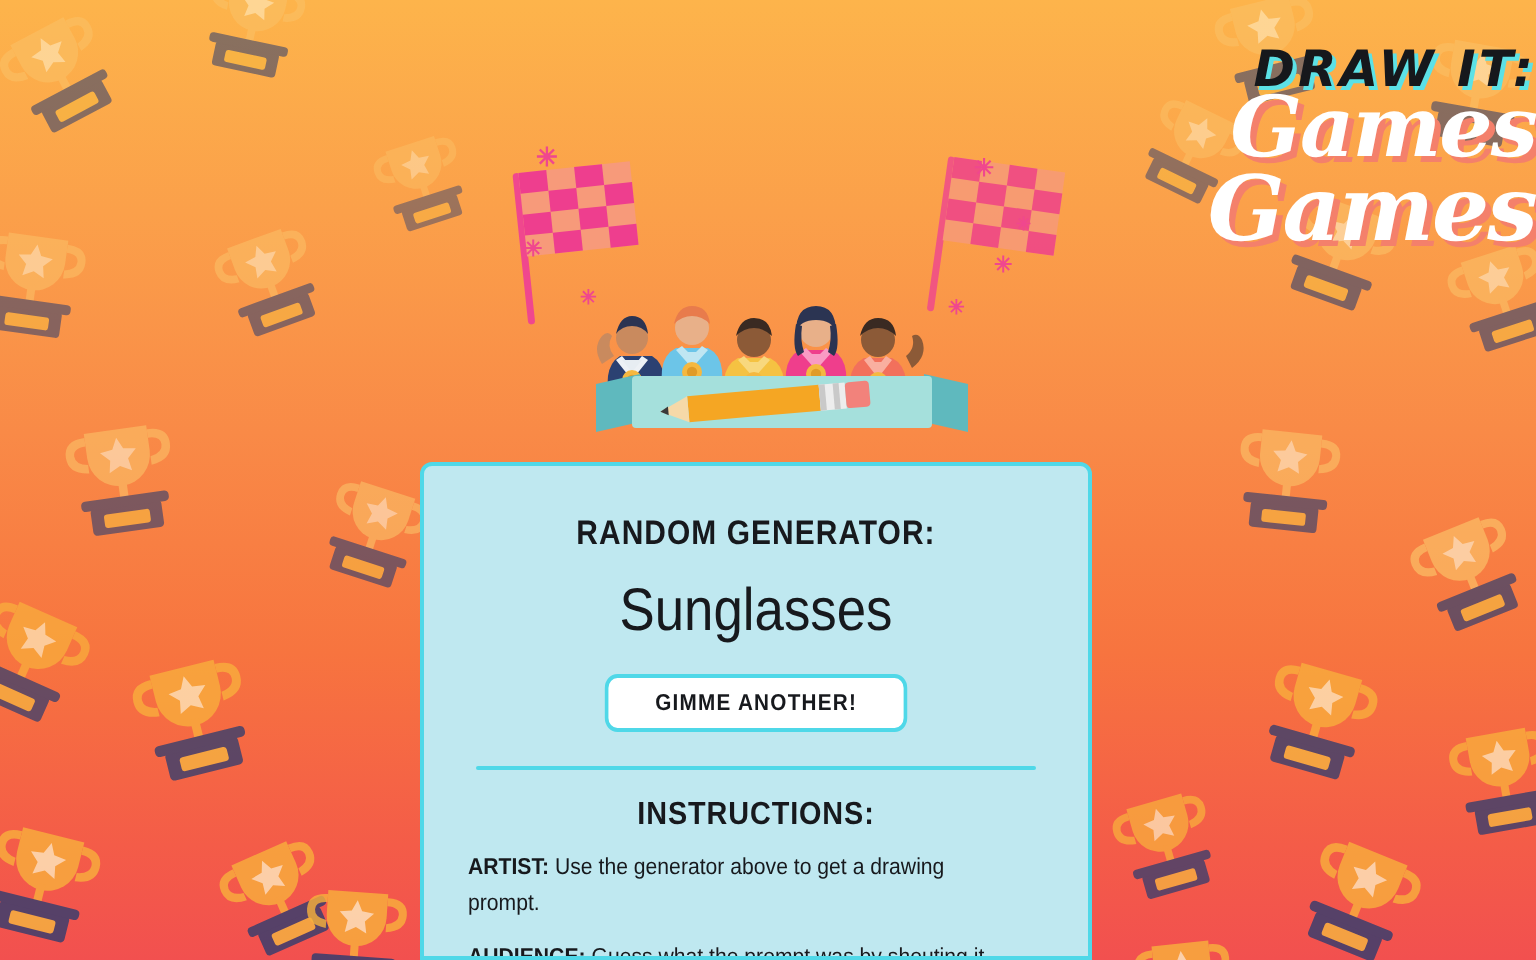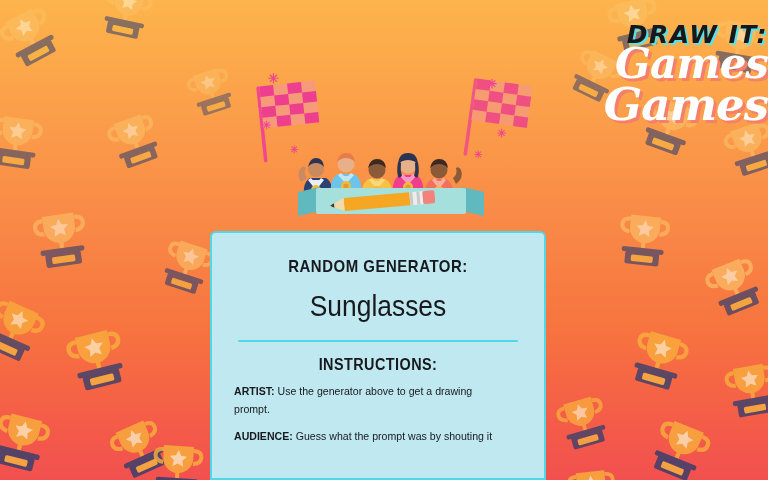--- a/index.html
+++ b/index.html
@@ -589,20 +589,23 @@
       </svg>
     </div>
   </div>
 
   <div id="card">
 
     <div class="card-h">RANDOM GENERATOR:</div>
 
     <div id="prompt-value">Sunglasses</div>
 
+    <div id="regen-row">
+      <button id="regen-button">GIMME ANOTHER!</button>
+    </div>
 
     <div id="divider"></div>
 
     <div id="instructions-heading">INSTRUCTIONS:</div>
 
     <div class="instr-line">
       <b>ARTIST:</b><span> Use the generator above to get a drawing prompt.</span>
     </div>
 
     <div class="instr-line">

